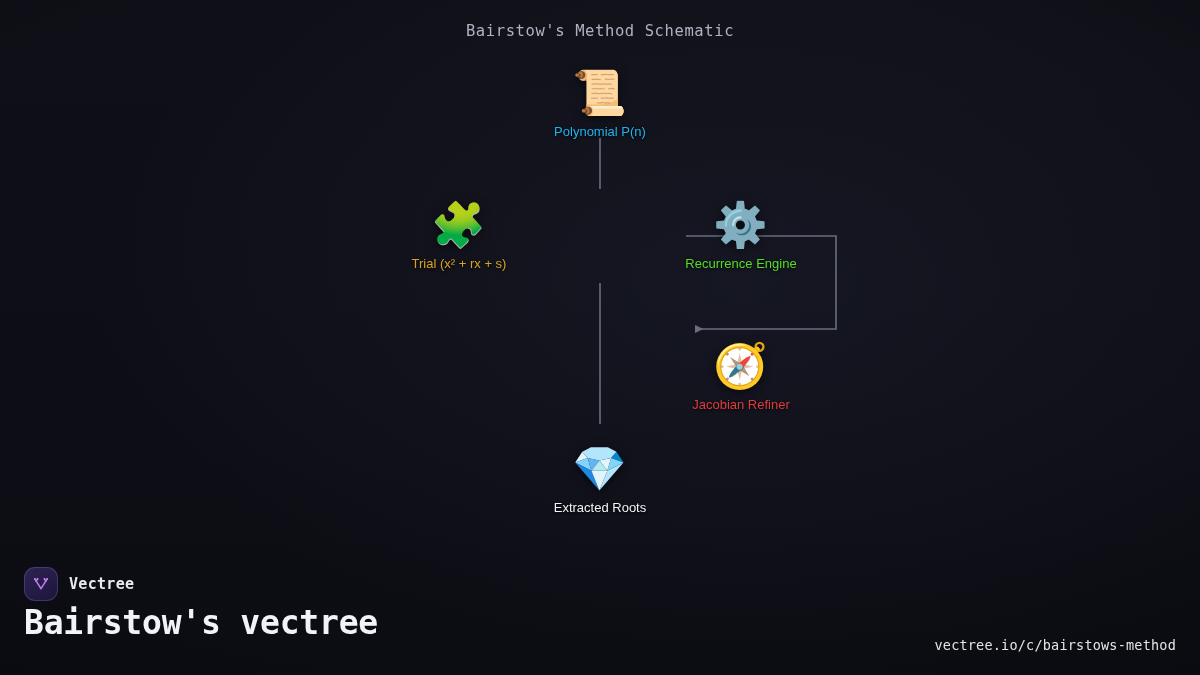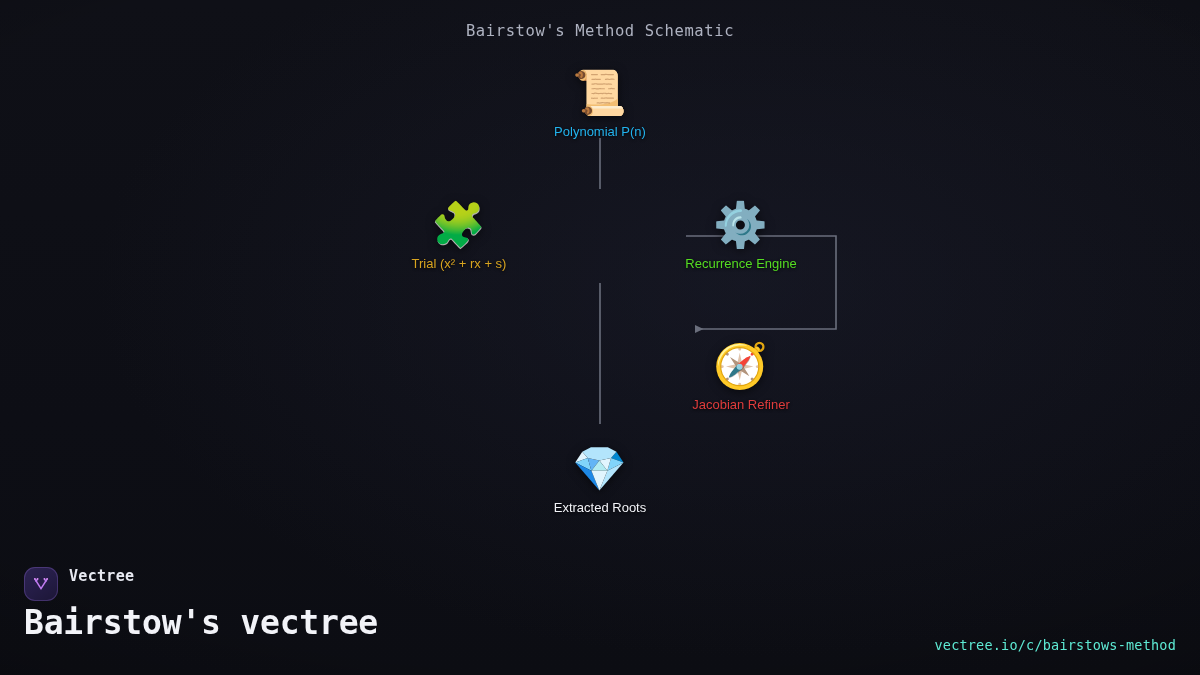--- a/index.html
+++ b/index.html
@@ -90,20 +90,21 @@
     left: 0;
     bottom: 0;
     width: 1200px;
     height: 120px;
   }
   #brand-row {
     position: absolute;
     left: 24px;
     top: 12px;
     display: flex;
+    align-items: center;
     gap: 11px;
   }
   #brand-logo {
     width: 34px;
     height: 34px;
     border-radius: 11px;
     background: linear-gradient(145deg, #2d2352 0%, #241c45 55%, #1c1636 100%);
     box-shadow: inset 0 0 0 1px rgba(150,110,220,0.30);
     display: flex;
     align-items: center;
@@ -125,21 +126,21 @@
     font-weight: bold;
     color: #f2f3f8;
     letter-spacing: -0.2px;
   }
   #footer-url {
     position: absolute;
     right: 24px;
     bottom: 22px;
     font-family: "DejaVu Sans Mono", "Liberation Mono", monospace;
     font-size: 13.5px;
-    color: #5eead4;
+    color: #e5e5e5;
     letter-spacing: 0.2px;
   }
 </style>
 </head>
 <body>
 
 <div id="canvas"></div>
 
 <div id="schematic-title">Bairstow's Method Schematic</div>
 

